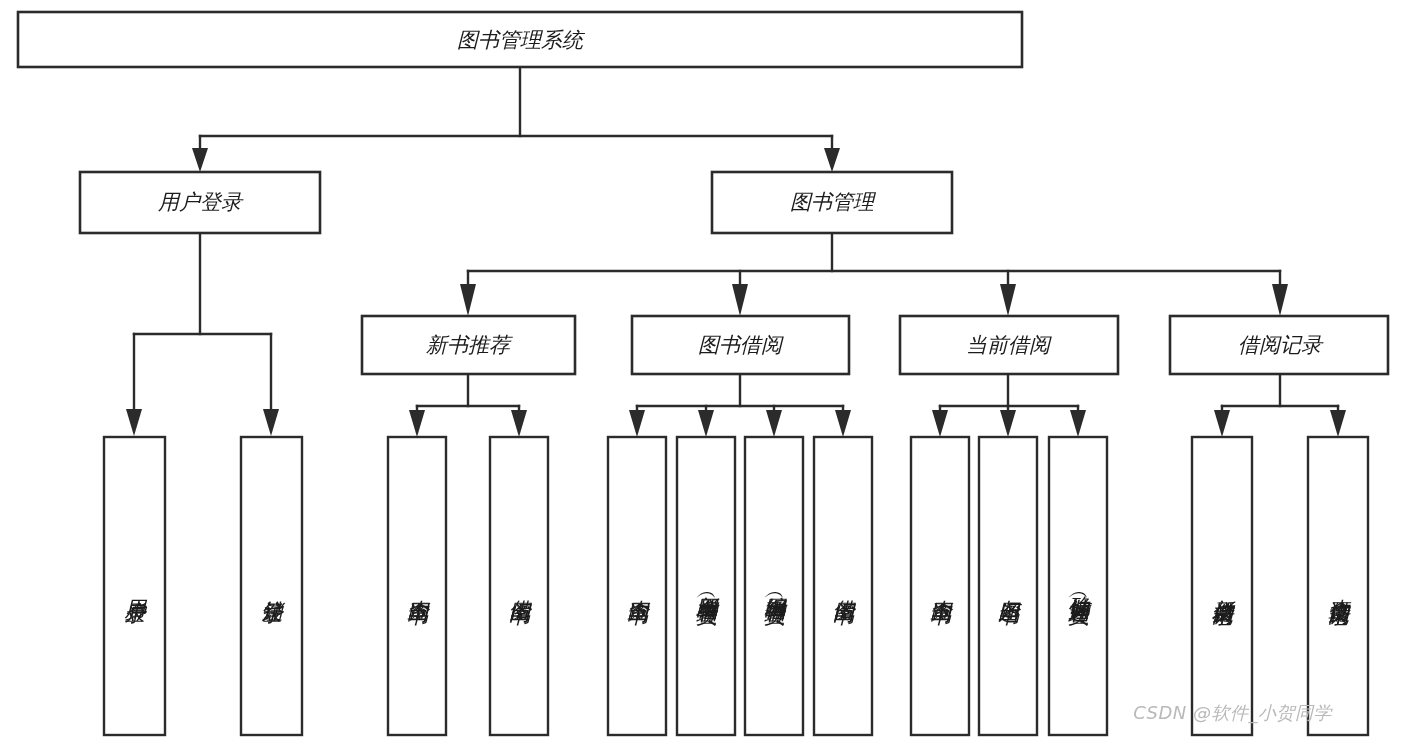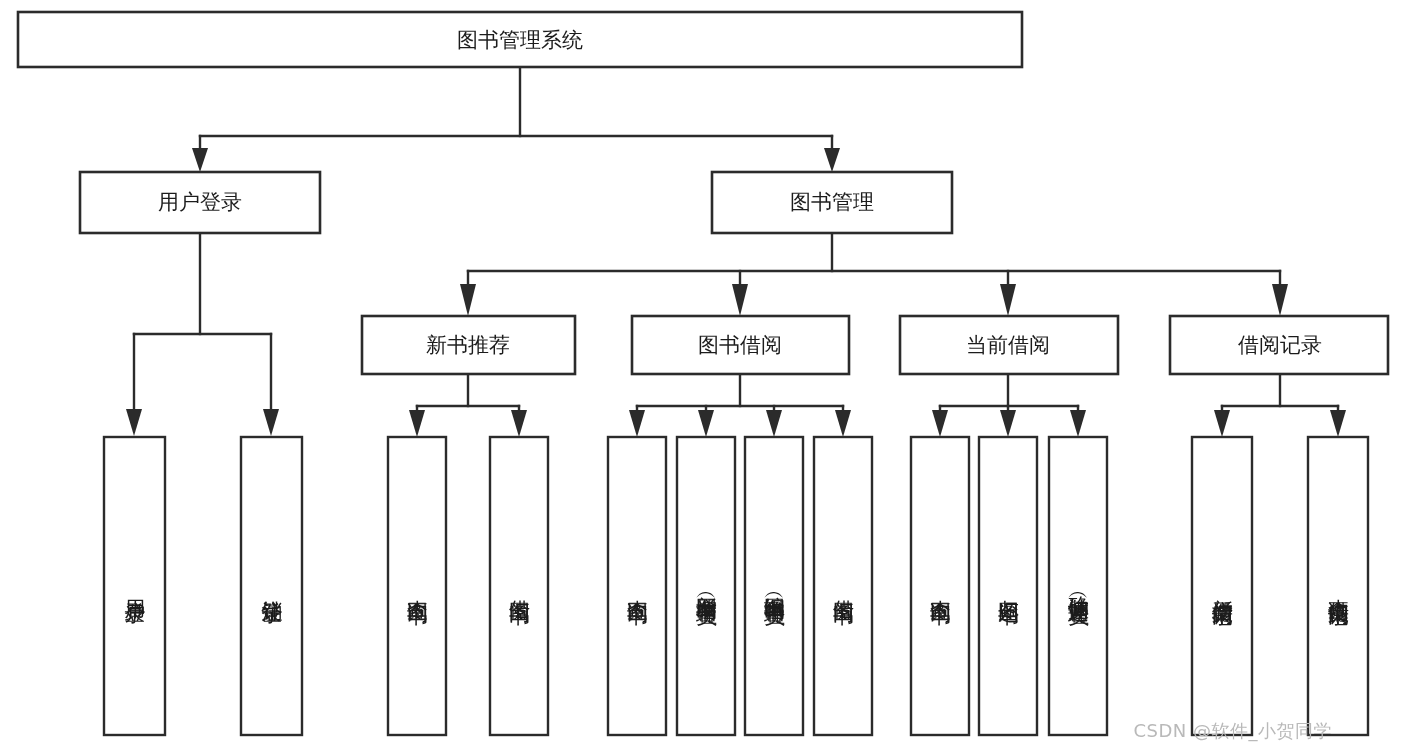--- a/index.html
+++ b/index.html
@@ -12,20 +12,21 @@
     width: 1405px;
     height: 747px;
     font-family: "DejaVu Sans", "Liberation Sans", sans-serif;
     overflow: hidden;
     position: relative;
   }
   #diagram-root {
     position: relative;
     width: 1340px;
     height: 747px;
+    font-style: italic;
   }
   svg#diagram-svg {
     position: absolute;
     left: 0;
     top: 0;
     width: 1405px;
     height: 747px;
     display: block;
   }
   .node-box {
@@ -76,21 +77,21 @@
     align-items: center;
     justify-content: center;
     text-align: center;
     white-space: nowrap;
     pointer-events: none;
     user-select: none;
   }
   .watermark {
     position: absolute;
     right: 8px;
-    bottom: 4px;
+    bottom: 22px;
     font-family: "DejaVu Sans", "Liberation Sans", sans-serif;
     font-size: 18px;
     color: #b9b9b9;
     letter-spacing: 0.5px;
     white-space: nowrap;
     user-select: none;
   }
 </style>
 </head>
 <body>

